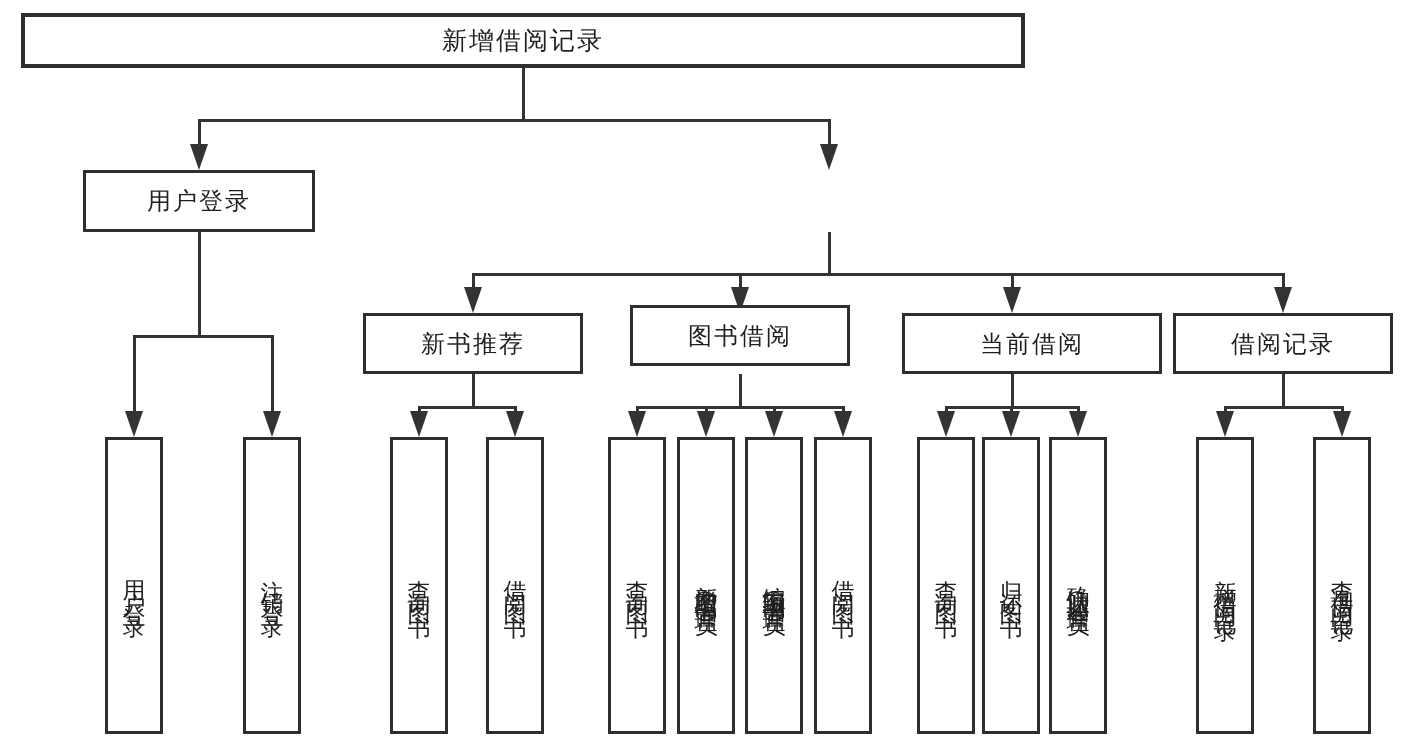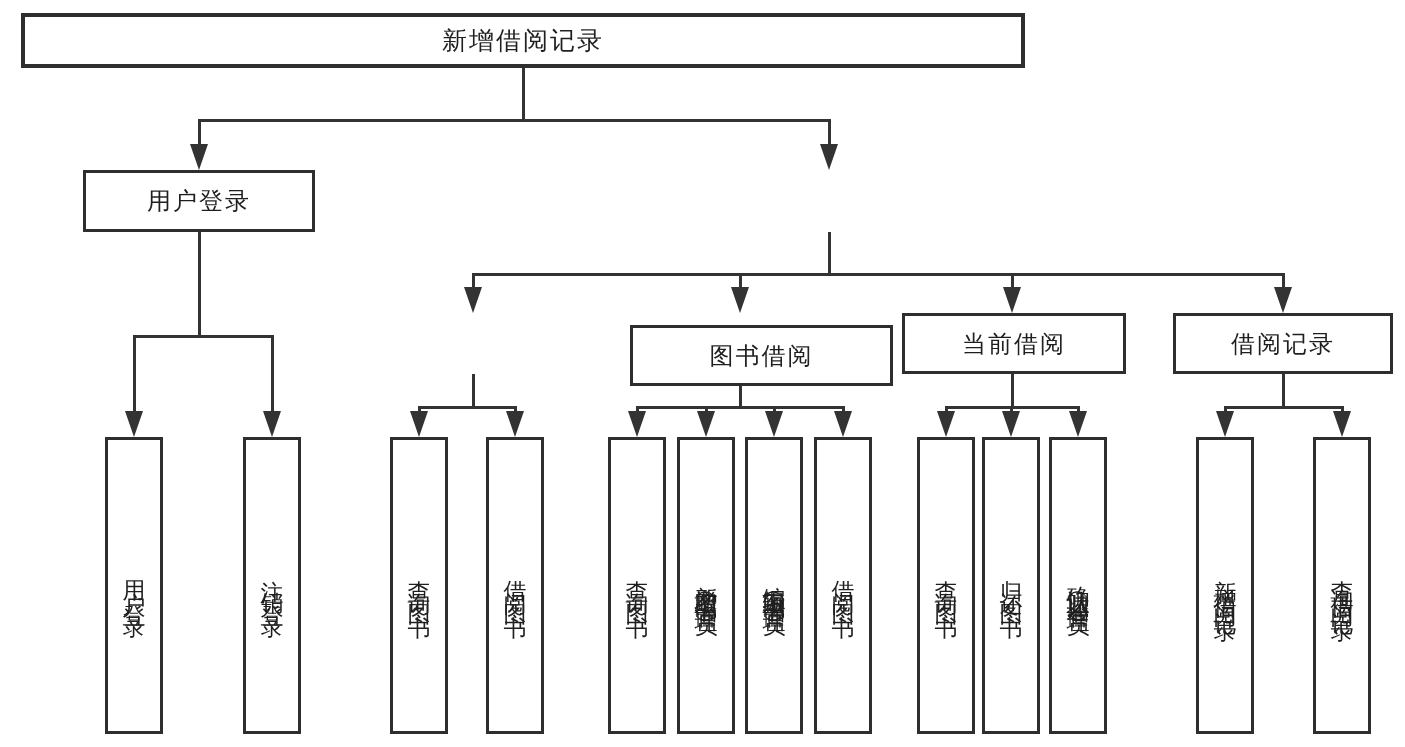--- a/index.html
+++ b/index.html
@@ -116,24 +116,27 @@
     </div>
 
   <div class="box root" style="left:21px;top:13px;width:1004px;height:55px">
     <span class="hlbl">新增借阅记录</span>
   </div>
 
   <div class="box" style="left:83px;top:170px;width:232px;height:62px">
     <span class="hlbl">用户登录</span>
   </div>
 
-  <div class="box" style="left:630px;top:325px;width:263px;height:61px">
+  <div class="box" style="left:363px;top:313px;width:220px;height:61px">
+    <span class="hlbl">新书推荐</span>
+  </div>
+  <div class="box" style="left:630px;top:305px;width:220px;height:61px">
     <span class="hlbl">图书借阅</span>
   </div>
-  <div class="box" style="left:902px;top:313px;width:224px;height:61px">
+  <div class="box" style="left:902px;top:313px;width:260px;height:61px">
     <span class="hlbl">当前借阅</span>
   </div>
   <div class="box" style="left:1173px;top:313px;width:220px;height:61px">
     <span class="hlbl">借阅记录</span>
   </div>
 
   <div class="box v" style="left:105px;top:437px">
     <span class="vlbl" style="letter-spacing: 12px;">用户登录</span>
   </div>
   <div class="box v" style="left:243px;top:437px">

